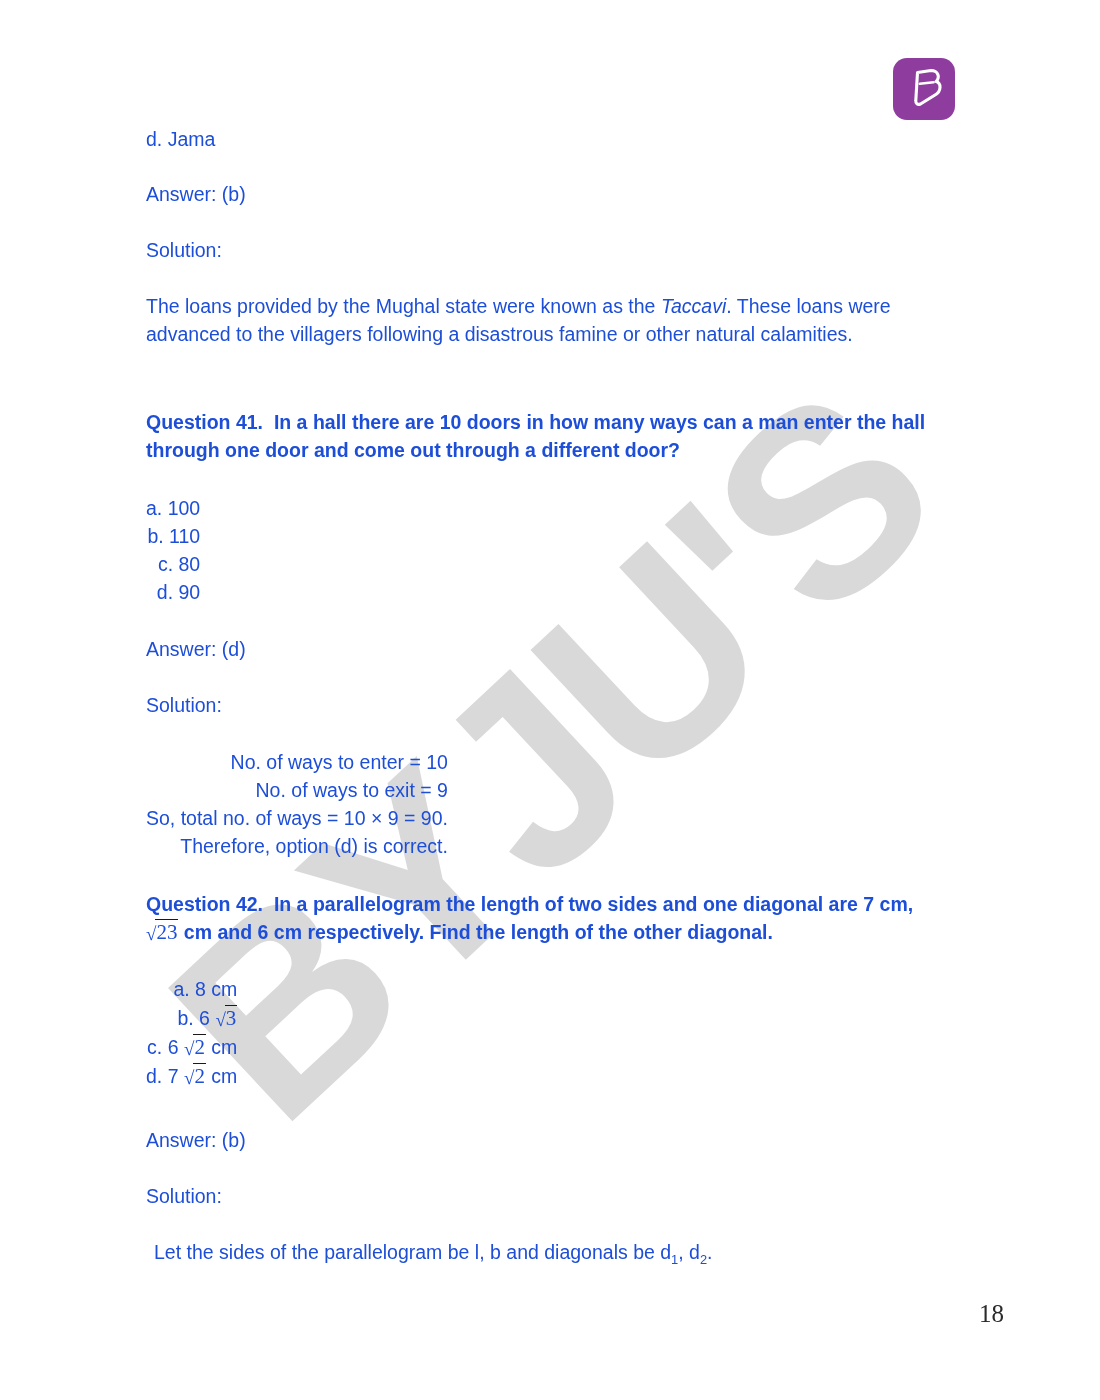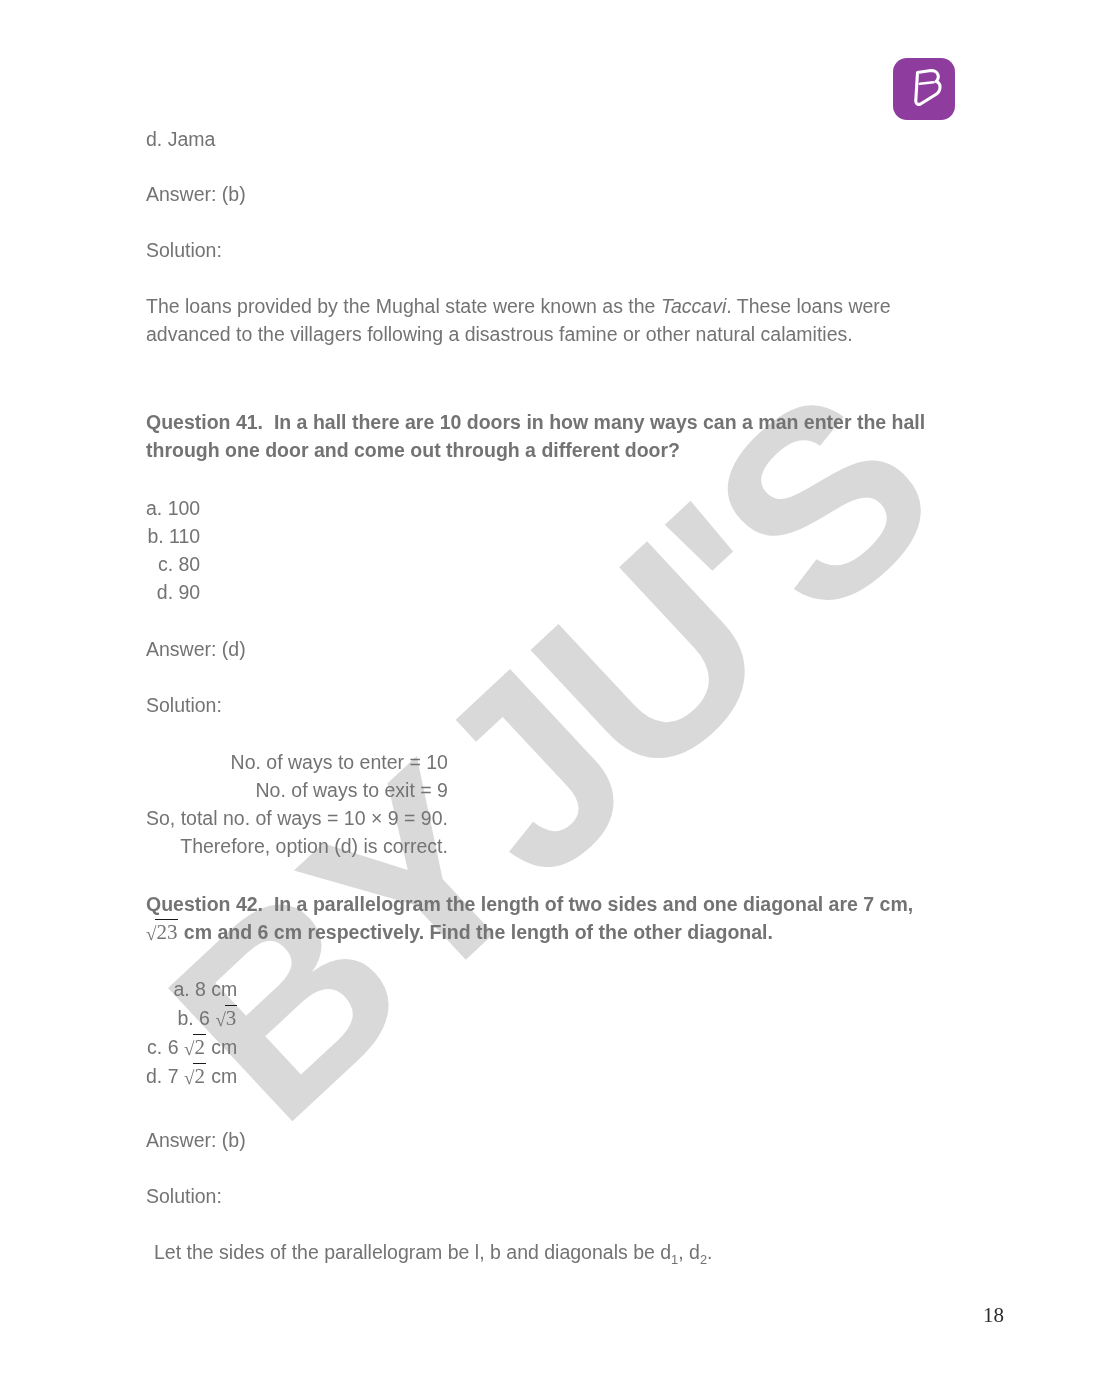--- a/index.html
+++ b/index.html
@@ -58,21 +58,21 @@
   .content {
     position: absolute;
     left: 146px;
     top: 0;
     width: 810px;
     z-index: 2;
   }
   .blk {
     font-size: 19.5px;
     line-height: 28px;
-    color: #737373;
+    color: #1d4ed8;
   }
   .blk.bold { font-weight: 700; }
   .lines .ln { display: block; text-align: right; }
 
   em.ital { font-style: italic; margin-top: 44px; }
 
   
   .sqrt {
     font-family: "Liberation Serif", serif;
     font-weight: 400;
@@ -87,21 +87,21 @@
     margin-left: -1px;
   }
   sub { font-size: 0.66em; line-height: 0; }
 
   
   .page-number {
     position: absolute;
     right: 96px;
     bottom: 72px;
     font-family: "Liberation Serif", serif;
-    font-size: 21px;
+    font-size: 25px;
     color: #2b2b2b;
     z-index: 2;
   }
 </style>
 </head>
 <body>
 
 <div class="page">
 
   <div class="watermark-layer">

